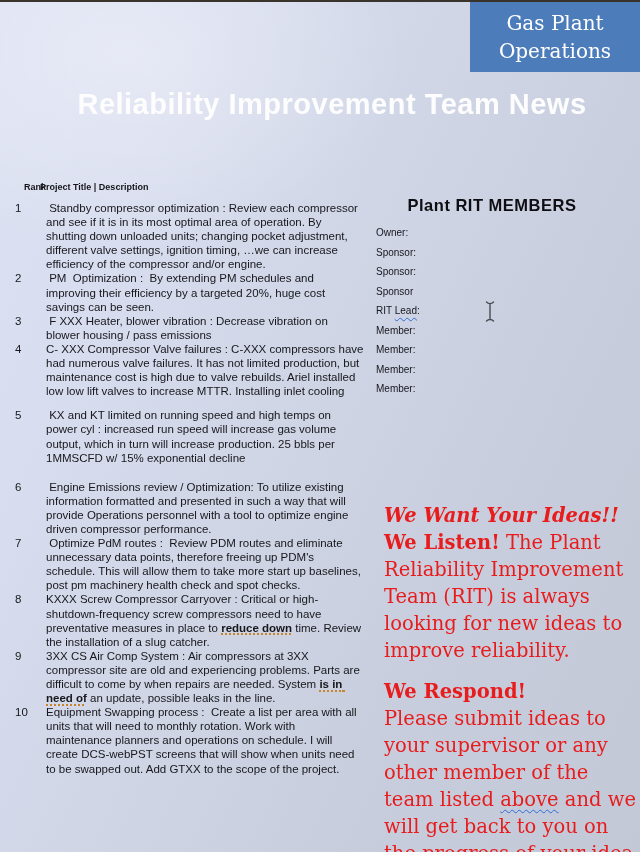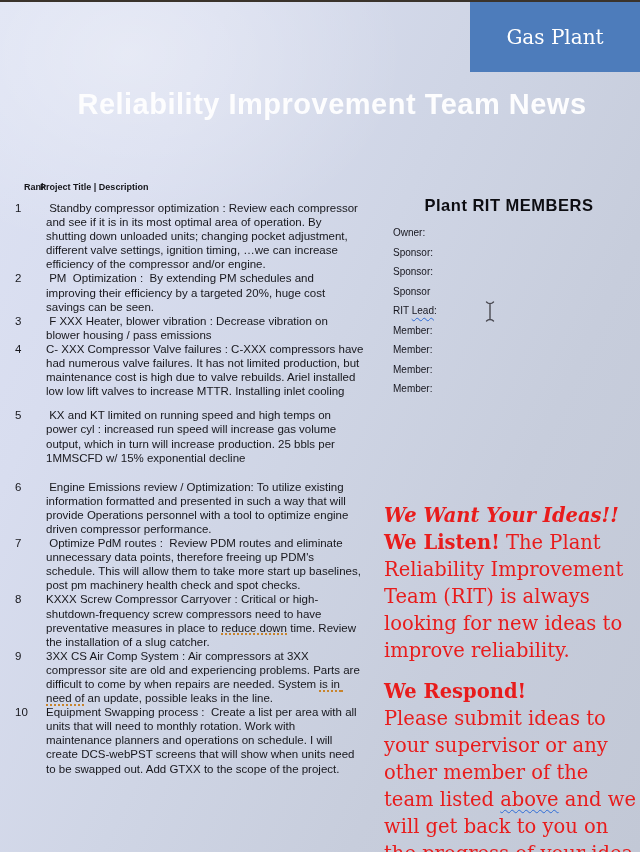--- a/index.html
+++ b/index.html
@@ -37,22 +37,23 @@
   }
   .proj-row{display:flex;}
   .proj-row.gap-sm{margin-top:10px;}
   .proj-row.gap-md{margin-top:15px;}
   .proj-rank{flex:0 0 38px;padding-left:7px;box-sizing:border-box;}
   .proj-text{width:318px;white-space:pre-wrap;}
   .sq{
     text-decoration:underline dotted #c8842c;
     text-decoration-thickness:2px;
     text-underline-offset:2px;
+    font-weight:bold;
   }
-  .members{position:absolute;left:393px;top:196px;width:232px;}
+  .members{position:absolute;left:376px;top:196px;width:232px;}
   .members-heading{
     font-size:16.5px;font-weight:bold;letter-spacing:0.5px;
     color:#0d0d12;text-align:center;margin-bottom:8px;
   }
   .role-line{
     font-family:Liberation Sans, sans-serif;
     font-size:10px;line-height:19.5px;color:#16161e;
   }
   .wavy{
     text-decoration:underline wavy #2e6cd6;
@@ -71,20 +72,21 @@
   .ideas .respond-wrap{margin-top:14px;}
 </style>
 </head>
 <body>
 
 <div class="stage">
   <div class="top-line"></div>
 
   <div class="corner-box">
     <span>Gas Plant</span>
+    <span>Operations</span>
   </div>
 
   <div class="slide-title">Reliability Improvement Team News</div>
 
   <div class="col-head rank">Rank</div>
   <div class="col-head proj">Project Title | Description</div>
 
   <div class="projects">
     <div class="proj-row">
         <div class="proj-rank">1</div>

